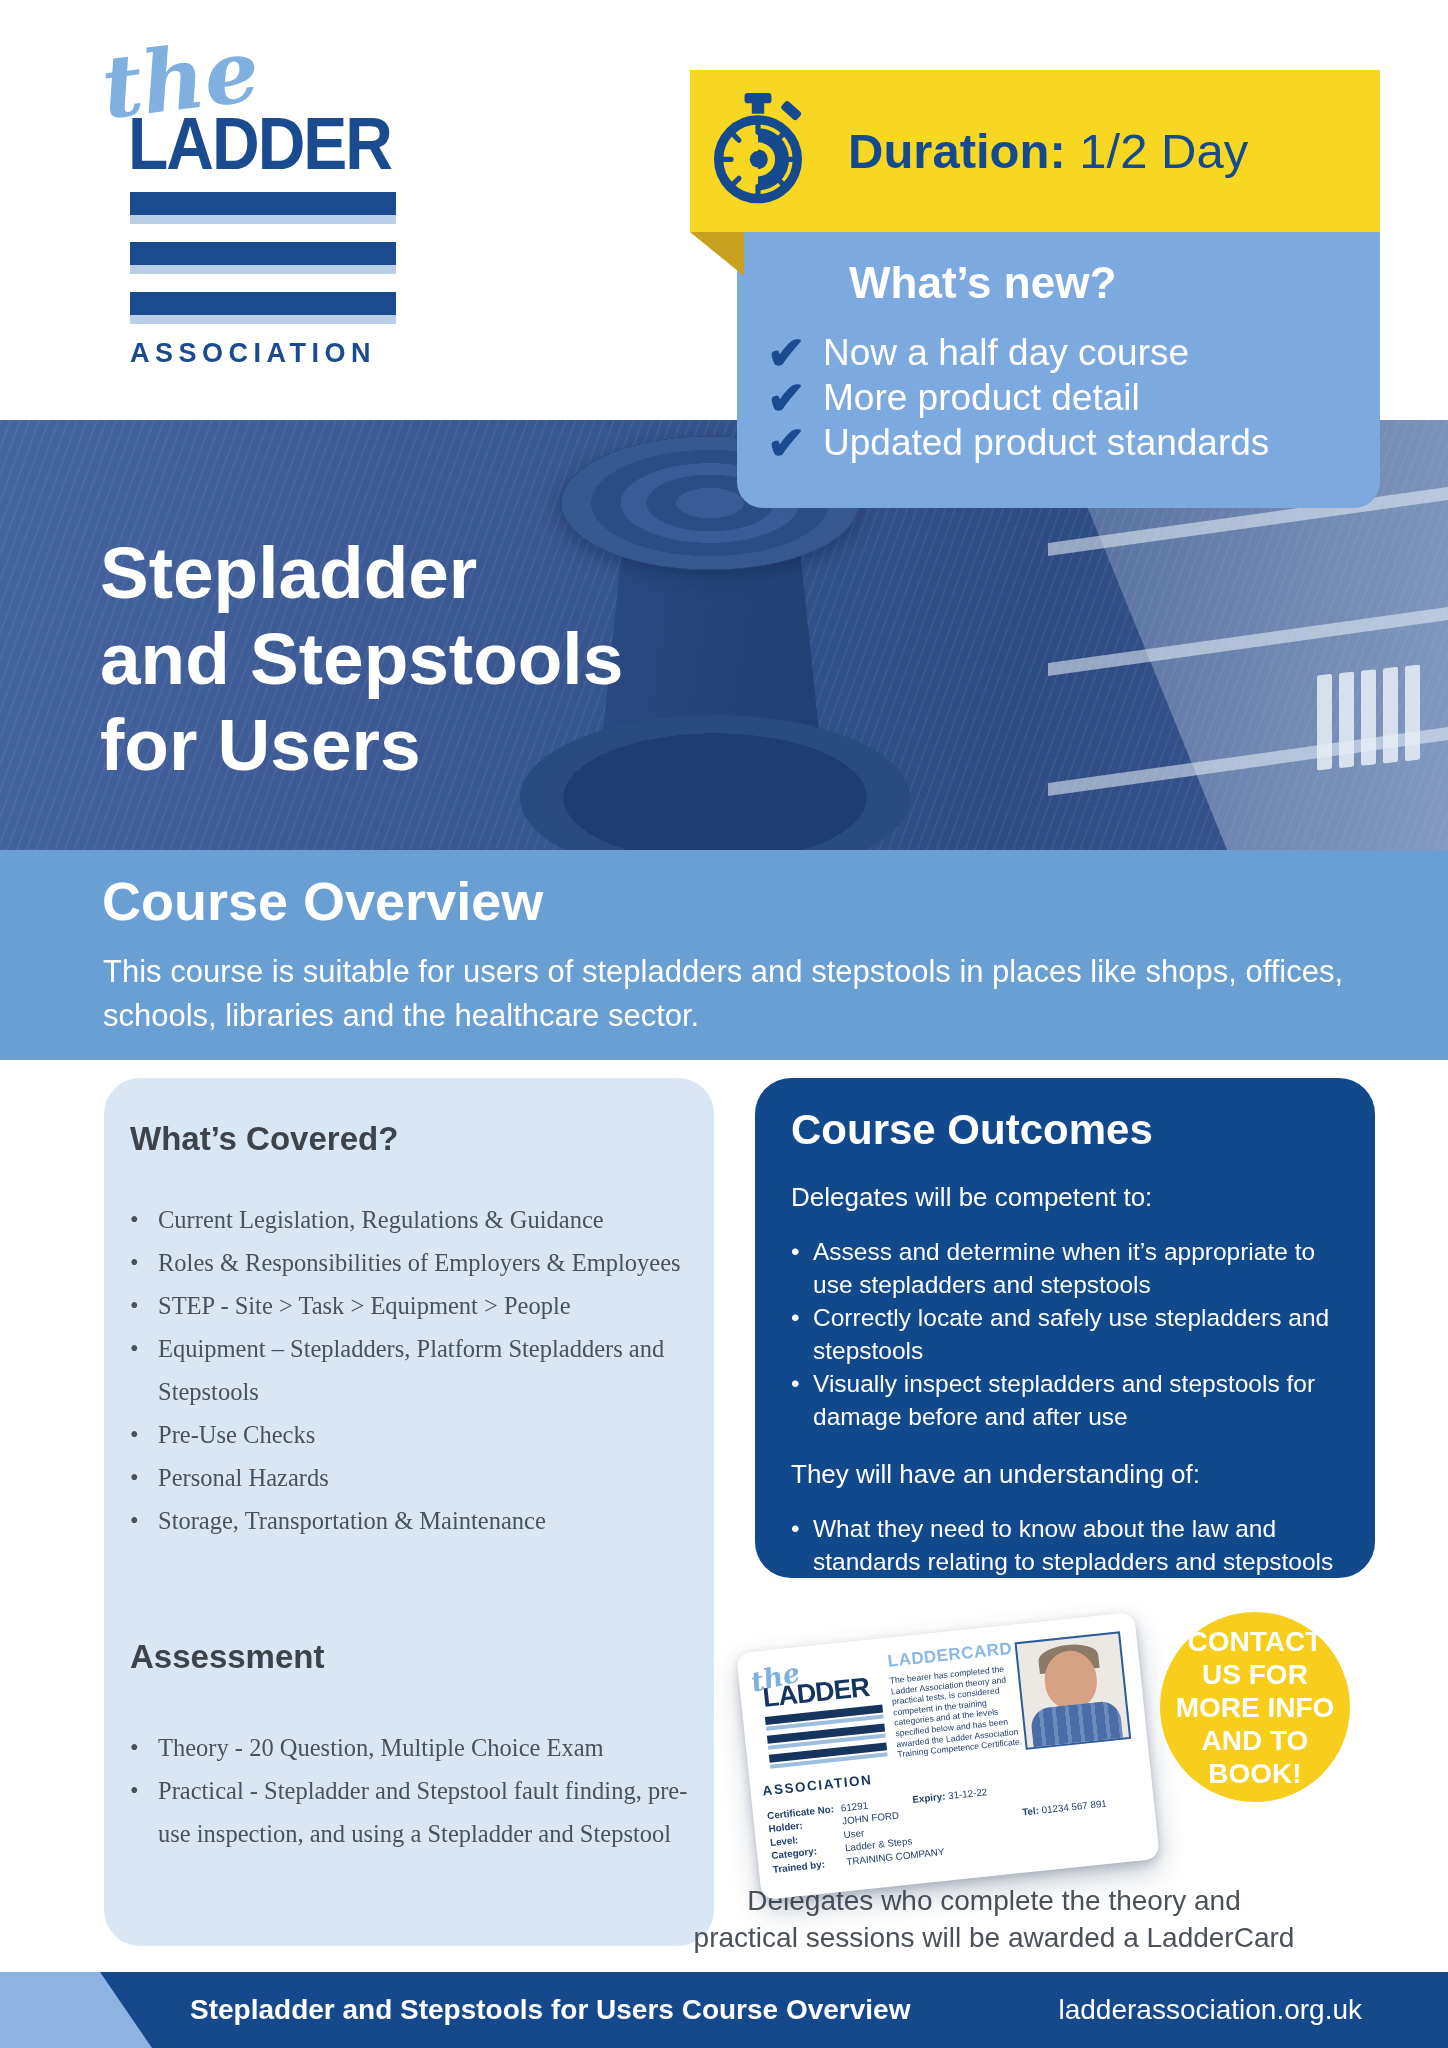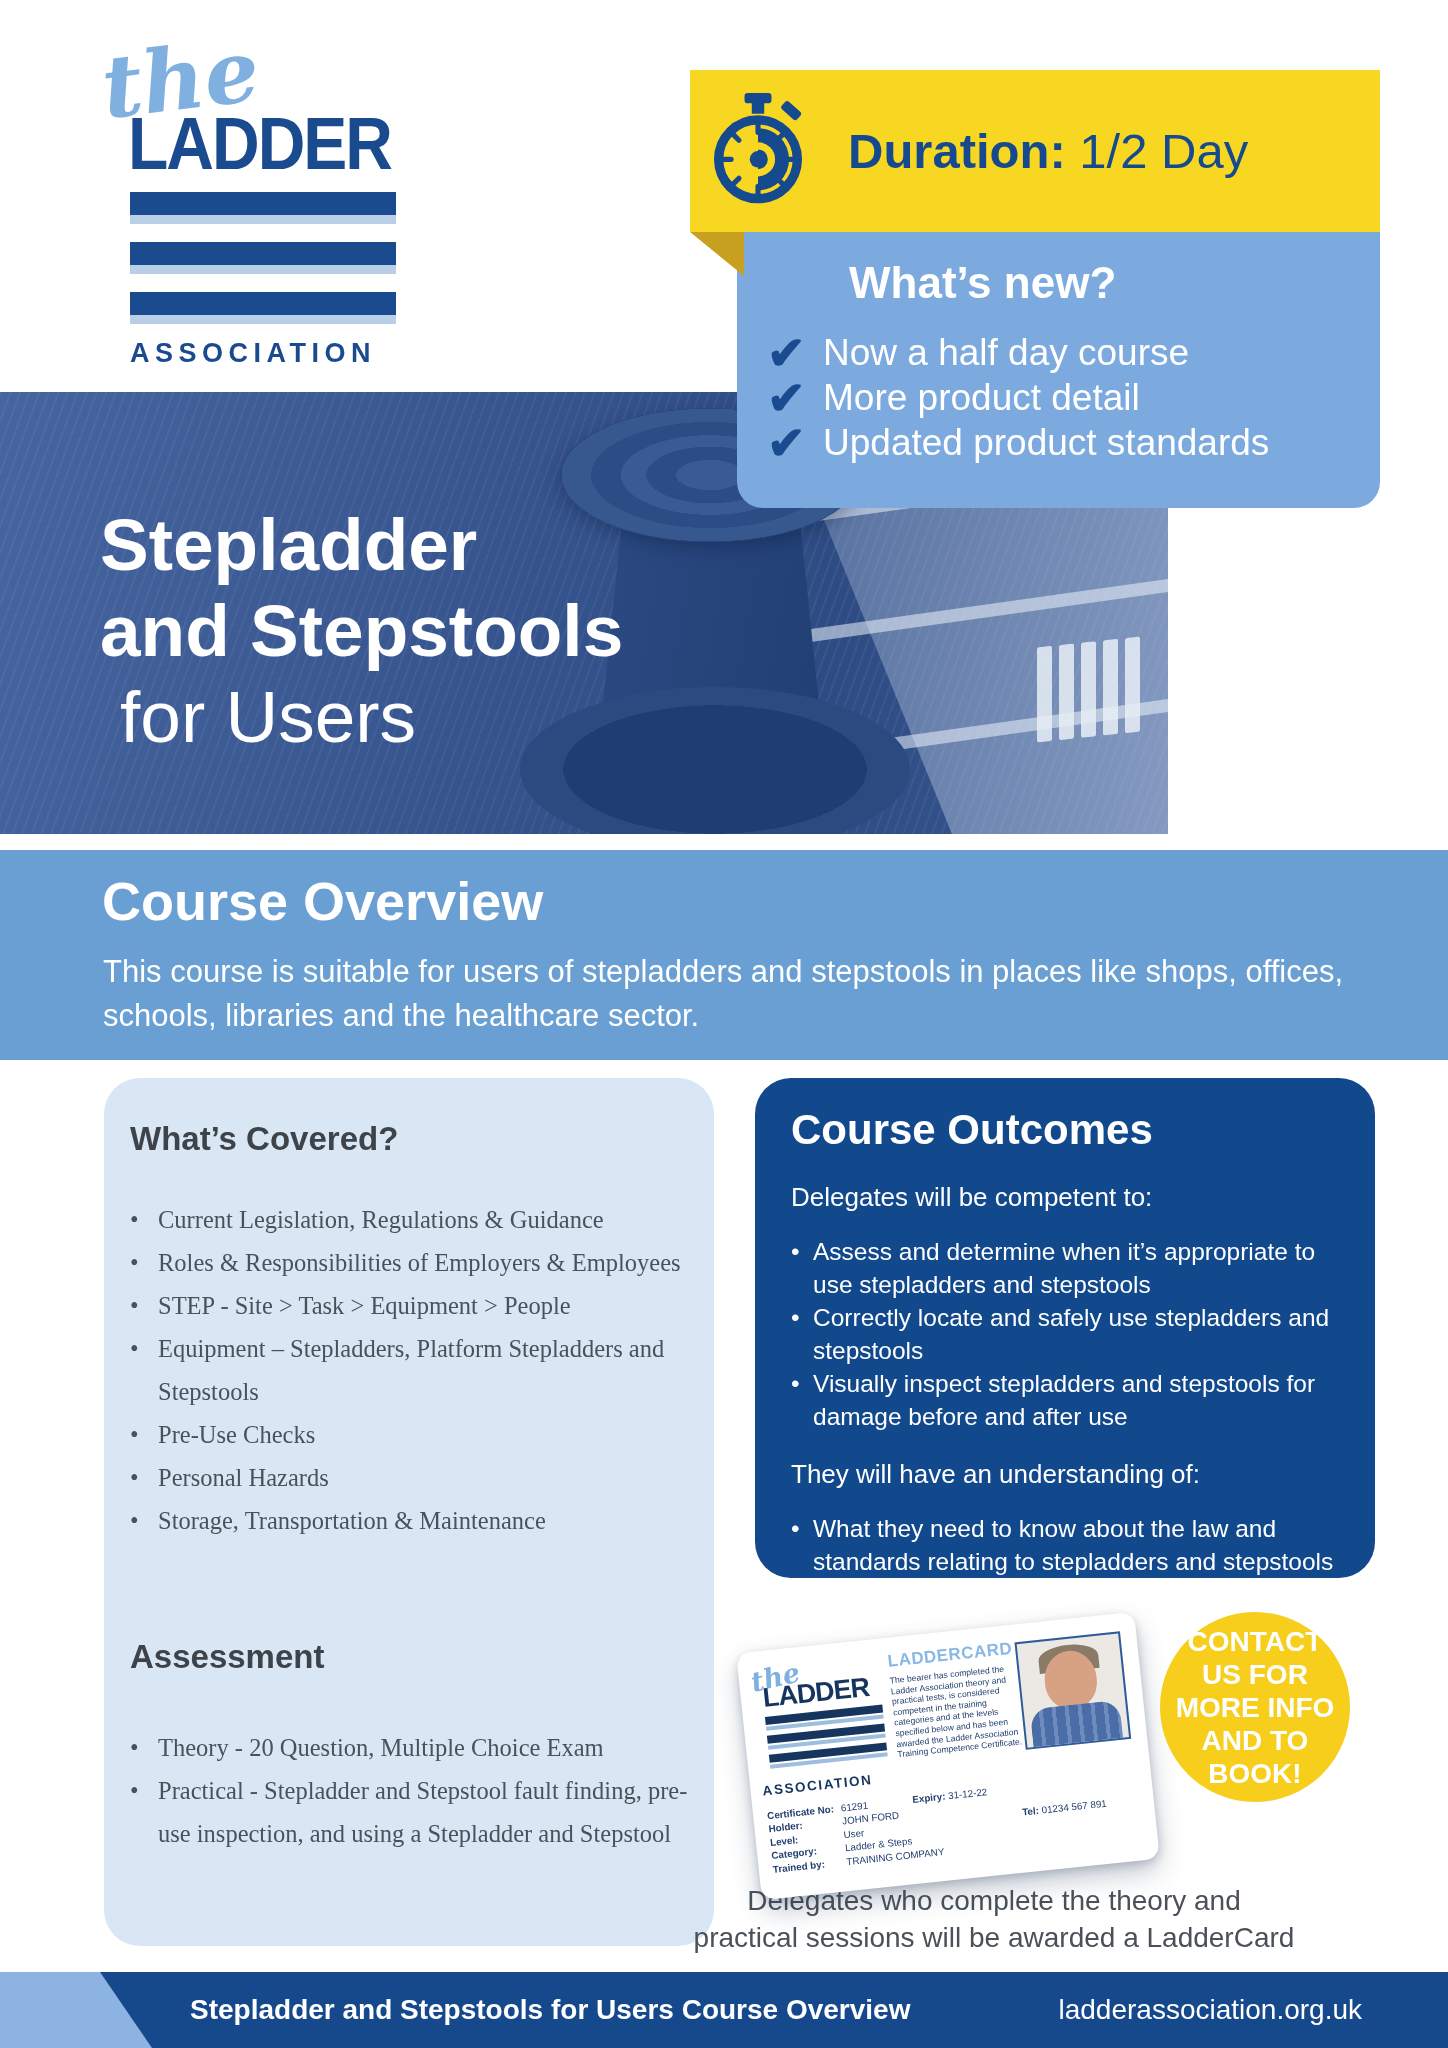--- a/index.html
+++ b/index.html
@@ -33,21 +33,21 @@
   
   .whats-new { position:absolute; left:737px; top:232px; width:643px; height:276px;
                background:#7daade; border-radius:0 0 26px 26px; color:#fff; z-index:5; }
   .wn-title { position:absolute; left:112px; top:26px; font-size:44px; font-weight:bold; }
   .wn-list { position:absolute; left:30px; top:98px; }
   .wn-item { display:flex; align-items:center; height:45px; font-size:37px; }
   .wn-check { color:#1b4b8f; font-size:46px; font-weight:bold; width:56px; flex:0 0 auto;
               line-height:1; }
 
   
-  .hero { position:absolute; left:0; top:392px; width:1168px; height:442px; overflow:hidden;
+  .hero { position:absolute; left:0; top:420px; width:1448px; height:442px; overflow:hidden;
           background:linear-gradient(103deg,#46649f 0%,#35538c 45%,#2e4c84 70%,#3a5791 100%); }
   .hero-texture { position:absolute; left:0; top:0; right:0; bottom:0;
           background:repeating-linear-gradient(110deg, rgba(255,255,255,0.05) 0 2px, rgba(255,255,255,0) 2px 9px); }
   .hero-shelf { position:absolute; right:0; top:0; width:600px; height:442px;
           background:linear-gradient(100deg, rgba(200,215,235,0.12), rgba(205,220,240,0.5));
           clip-path:polygon(34% 0, 100% 0, 100% 100%, 64% 100%); }
   .shelf-line { position:absolute; right:0; width:400px; height:13px;
           background:rgba(235,242,250,0.55); transform:skewY(-8deg); }
   .shelf-line.l1 { top:95px; } .shelf-line.l2 { top:215px; } .shelf-line.l3 { top:335px; }
   .hero-books { position:absolute; right:28px; top:250px; display:flex; gap:7px;
@@ -59,21 +59,21 @@
           background:radial-gradient(ellipse at center, #3a5a95 0 16%, #2c4c86 16% 30%, #3a5a95 30% 42%, #2c4c86 42% 56%, #37578f 56% 70%, #29477e 70% 100%);
           box-shadow:0 6px 18px rgba(10,25,60,.35); }
   .stool-body { position:absolute; left:600px; top:128px; width:222px; height:212px;
           background:linear-gradient(100deg,#2b4a82,#223f73);
           clip-path:polygon(10% 0, 90% 0, 100% 100%, 0 100%); }
   .stool-base { position:absolute; left:520px; top:295px; width:390px; height:165px;
           border-radius:50%;
           background:radial-gradient(ellipse at center, #1f3d70 0 55%, #2a4a80 55% 75%, #203e6f 75% 100%); }
   .hero-title { position:absolute; left:100px; top:110px; color:#ffffff; font-size:73px;
           line-height:86px; font-weight:bold; z-index:3; }
-  .hero-title .light { font-weight:normal;margin-left:20px; }
+  .hero-title .light { font-weight:bold; }
 
   
   .course-band { position:absolute; left:0; top:850px; width:1448px; height:210px;
           background:#699fd3; color:#fff; }
   .cb-title { position:absolute; left:102px; top:20px; font-size:54px; font-weight:bold; }
   .cb-desc { position:absolute; left:103px; top:100px; width:1280px; font-size:31px;
           line-height:44px; }
 
   
   .card-left { position:absolute; left:104px; top:1078px; width:610px; height:868px;

